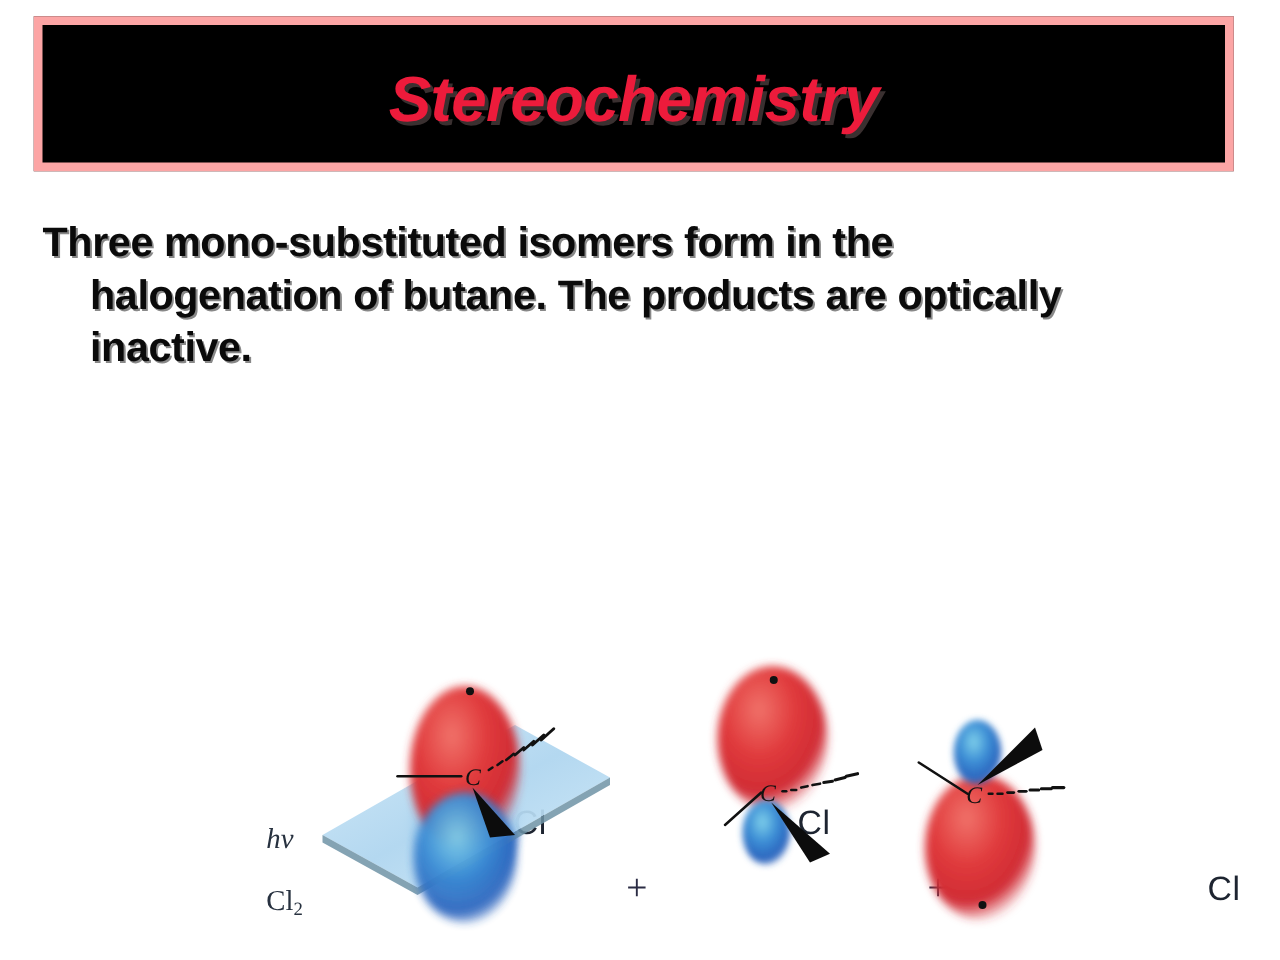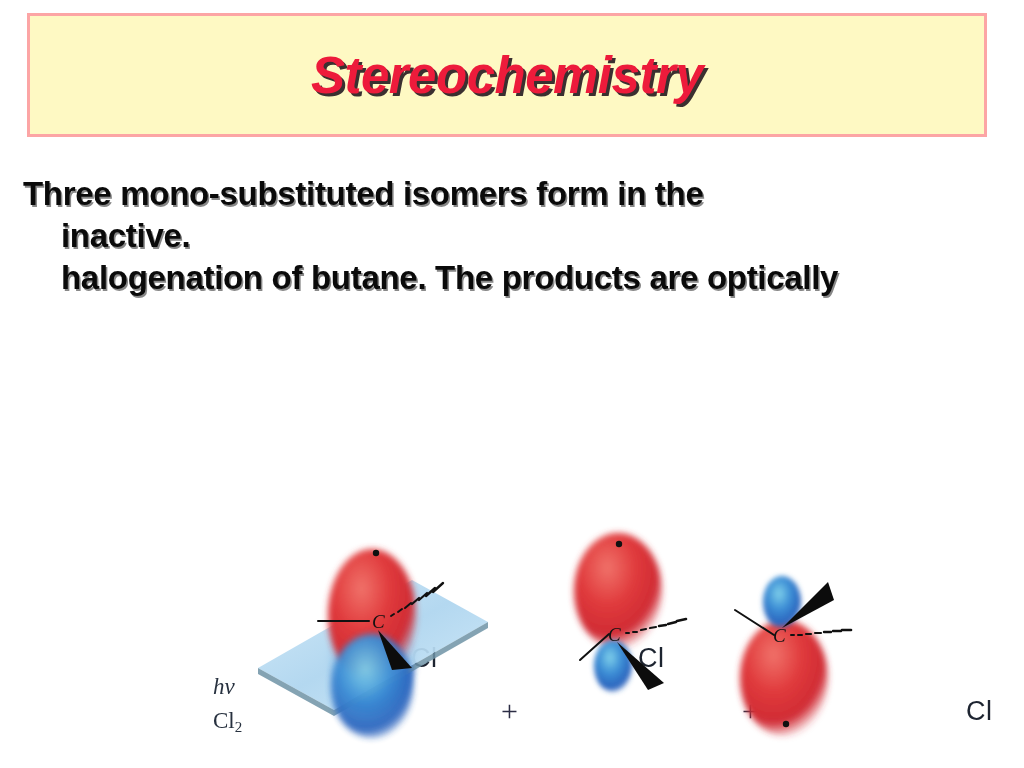--- a/index.html
+++ b/index.html
@@ -17,23 +17,23 @@
     color: #000000;
   }
 
   
   #title-box {
     position: absolute;
     left: 27px;
     top: 13px;
     width: 960px;
     height: 124px;
-    border: 3px solid #fca5a5;
+    border: 7px solid #fca5a5;
     box-sizing: border-box;
-    background: #fef9c3;
+    background: #000000;
     text-decoration: underline;
   }
   #title-text {
     position: absolute;
     left: 0;
     right: 0;
     top: 30px;
     text-align: center;
     font-size: 51px;
     font-weight: bold;
@@ -41,21 +41,21 @@
     color: #ed1b3b;
     letter-spacing: -0.5px;
     text-shadow: 3px 3px 0px #3a3030;
     font-family: "Liberation Sans", sans-serif;
     white-space: nowrap;
   }
 
   
   #body-text {
     position: absolute;
-    left: 23px;
+    left: 34px;
     top: 173px;
     width: 950px;
     font-size: 33px;
     font-weight: bold;
     line-height: 42px;
     color: #0a0a0a;
     text-shadow: 1.5px 1.5px 0px #888;
     letter-spacing: -0.3px;
   }
   #body-text .indent { display: block; padding-left: 38px; }
@@ -67,21 +67,21 @@
     top: 318px;
     width: 1024px;
     height: 200px;
   }
   .rxn-label {
     position: absolute;
     font-family: "Liberation Serif", serif;
     color: #27313f;
   }
   #hv-label {
-    left: 213px; top: 356px;
+    left: 213px; top: 340px;
     font-size: 23px;
     font-style: italic;
   }
   #cl2-label {
     left: 213px; top: 390px;
     font-size: 23px;
     font-family: Liberation Serif, serif;
   }
   #cl2-label .sub { font-size: 15px; vertical-align: -4px; }
 
@@ -120,22 +120,22 @@
 </style>
 </head>
 <body>
 
 <div id="title-box">
   <div id="title-text">Stereochemistry</div>
 </div>
 
 <div id="body-text">
   <span>Three mono-substituted isomers form in the</span>
+  <span class="indent">halogenation of butane. The products are optically</span>
   <span class="indent">inactive.</span>
-  <span class="indent">halogenation of butane. The products are optically</span>
 </div>
 
 <div id="scheme">
 
   <svg class="fig-svg" width="1024" height="200" viewBox="0 0 1024 200">
     <g stroke="#2a2a2a" stroke-width="2.4" fill="none" stroke-linecap="round">
 
       <polyline points="38,386 83,418 128,400 172,418"></polyline>
 
       <line x1="207" y1="391" x2="281" y2="391" stroke-width="2.2"></line>

